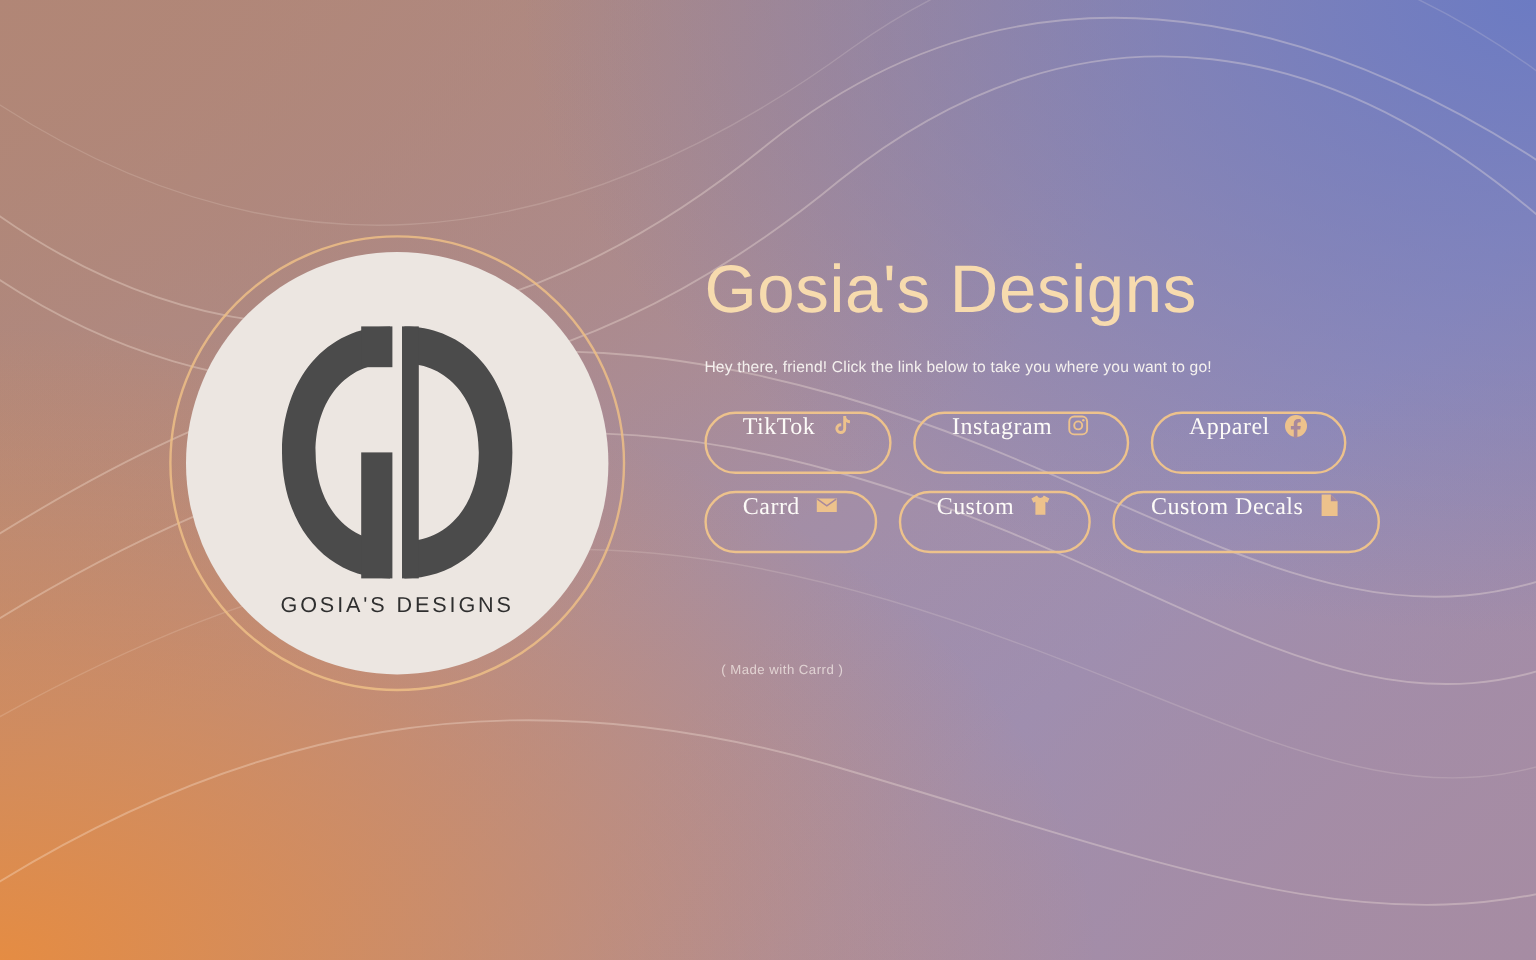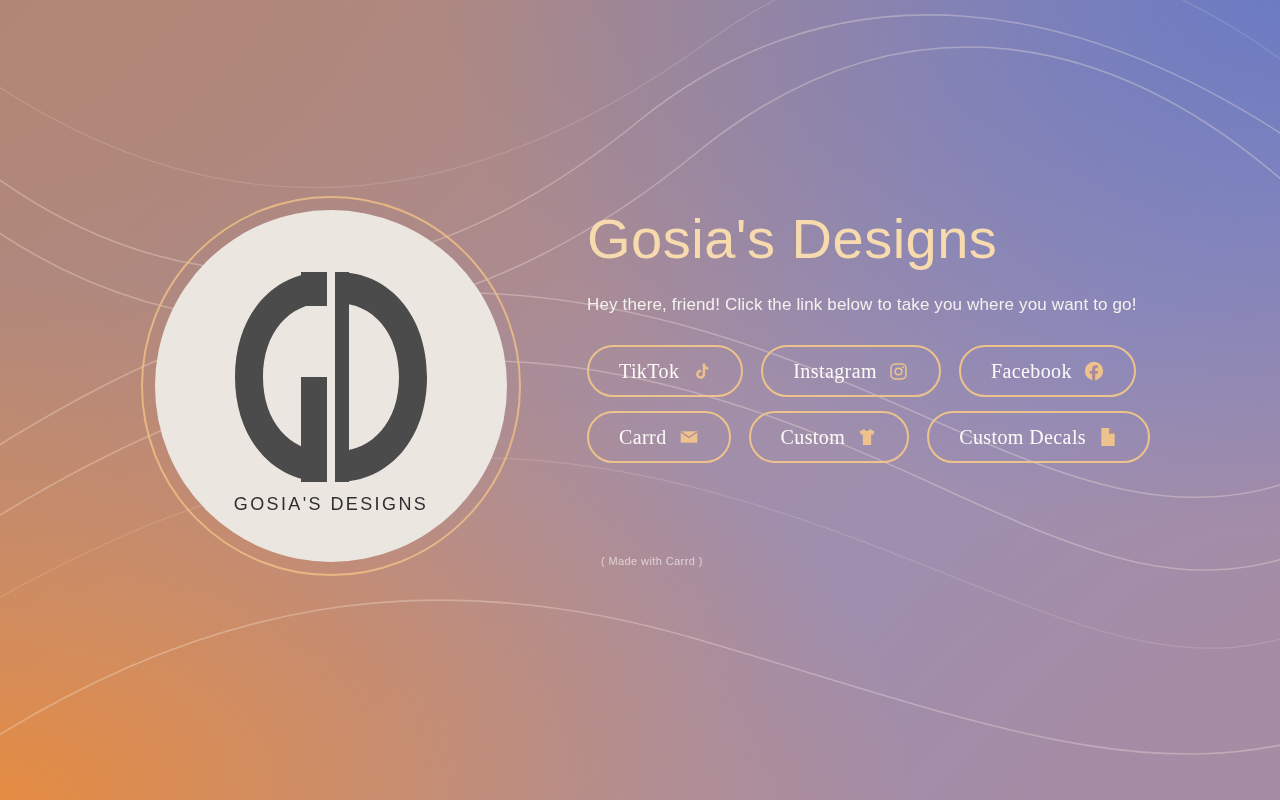--- a/index.html
+++ b/index.html
@@ -103,36 +103,36 @@
     font-size: 56px;
     font-weight: 300;
     line-height: 1.08;
     letter-spacing: 0.5px;
     color: #f7dbae;
     margin-bottom: 26px;
   }
 
   .tagline {
     font-family: "Liberation Sans", sans-serif;
-    font-size: 17px;
+    font-size: 13px;
     font-weight: 300;
     color: #f4f0ee;
     letter-spacing: 0.15px;
     margin-bottom: 30px;
   }
 
   .btn-row {
     display: flex;
     gap: 18px;
     margin-bottom: 14px;
   }
 
   .link-btn {
     display: inline-flex;
-    align-items: center;
+    align-items: flex-start;
     justify-content: center;
     gap: 12px;
     height: 52px;
     padding: 0 30px;
     border: 2px solid #edc28c;
     border-radius: 999px;
     background: transparent;
     color: #fdfbf8;
     font-family: "Liberation Serif", serif;
     font-size: 20px;
@@ -240,21 +240,21 @@
         <span class="btn-icon">
           <svg width="19" height="19" viewBox="0 0 24 24" fill="none" stroke="currentColor" stroke-width="2">
             <rect x="2.6" y="2.6" width="18.8" height="18.8" rx="5.2"></rect>
             <circle cx="12" cy="12" r="4.2"></circle>
             <circle cx="17.4" cy="6.6" r="1.25" fill="currentColor" stroke="none"></circle>
           </svg>
         </span>
       </a>
 
       <a class="link-btn" href="#">
-        <span>Facebook</span>
+        <span>Apparel</span>
         <span class="btn-icon">
           <svg width="20" height="20" viewBox="0 0 24 24">
             <circle cx="12" cy="12" r="11" fill="currentColor"></circle>
             <path fill="#a8899c" d="M13.4 23.9v-8.5h2.85l.54-3.31H13.4V9.93c0-.9.44-1.79 1.86-1.79h1.45V5.32s-1.32-.22-2.58-.22c-2.63 0-4.35 1.59-4.35 4.48v2.53H6.87v3.31h2.91v8.44a11.2 11.2 0 0 0 3.62.04z"></path>
           </svg>
         </span>
       </a>
 
     </div>
 

